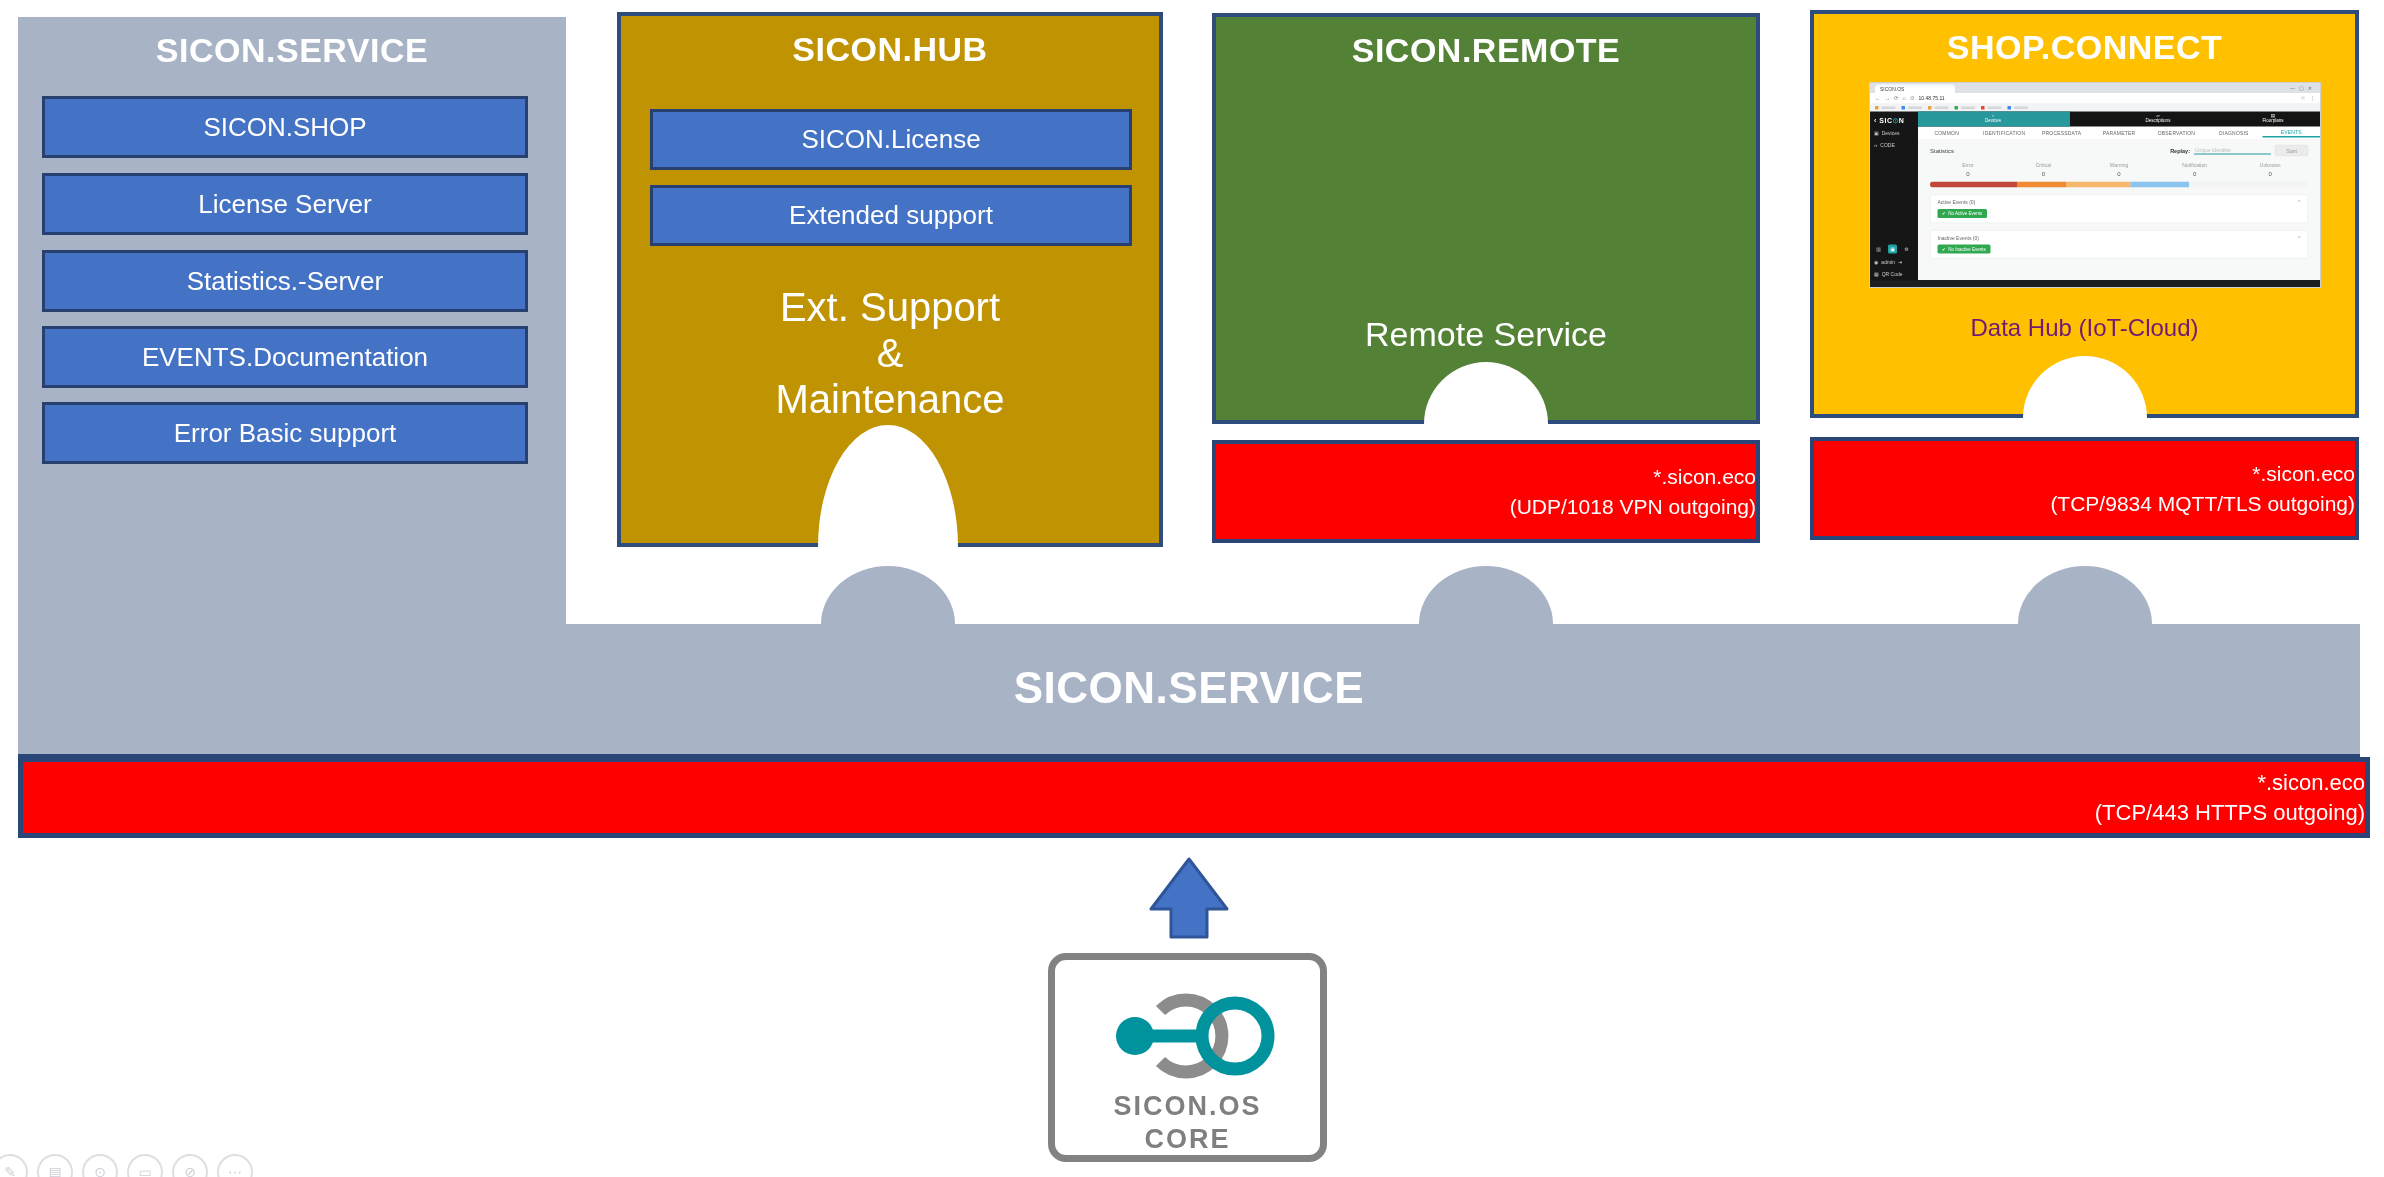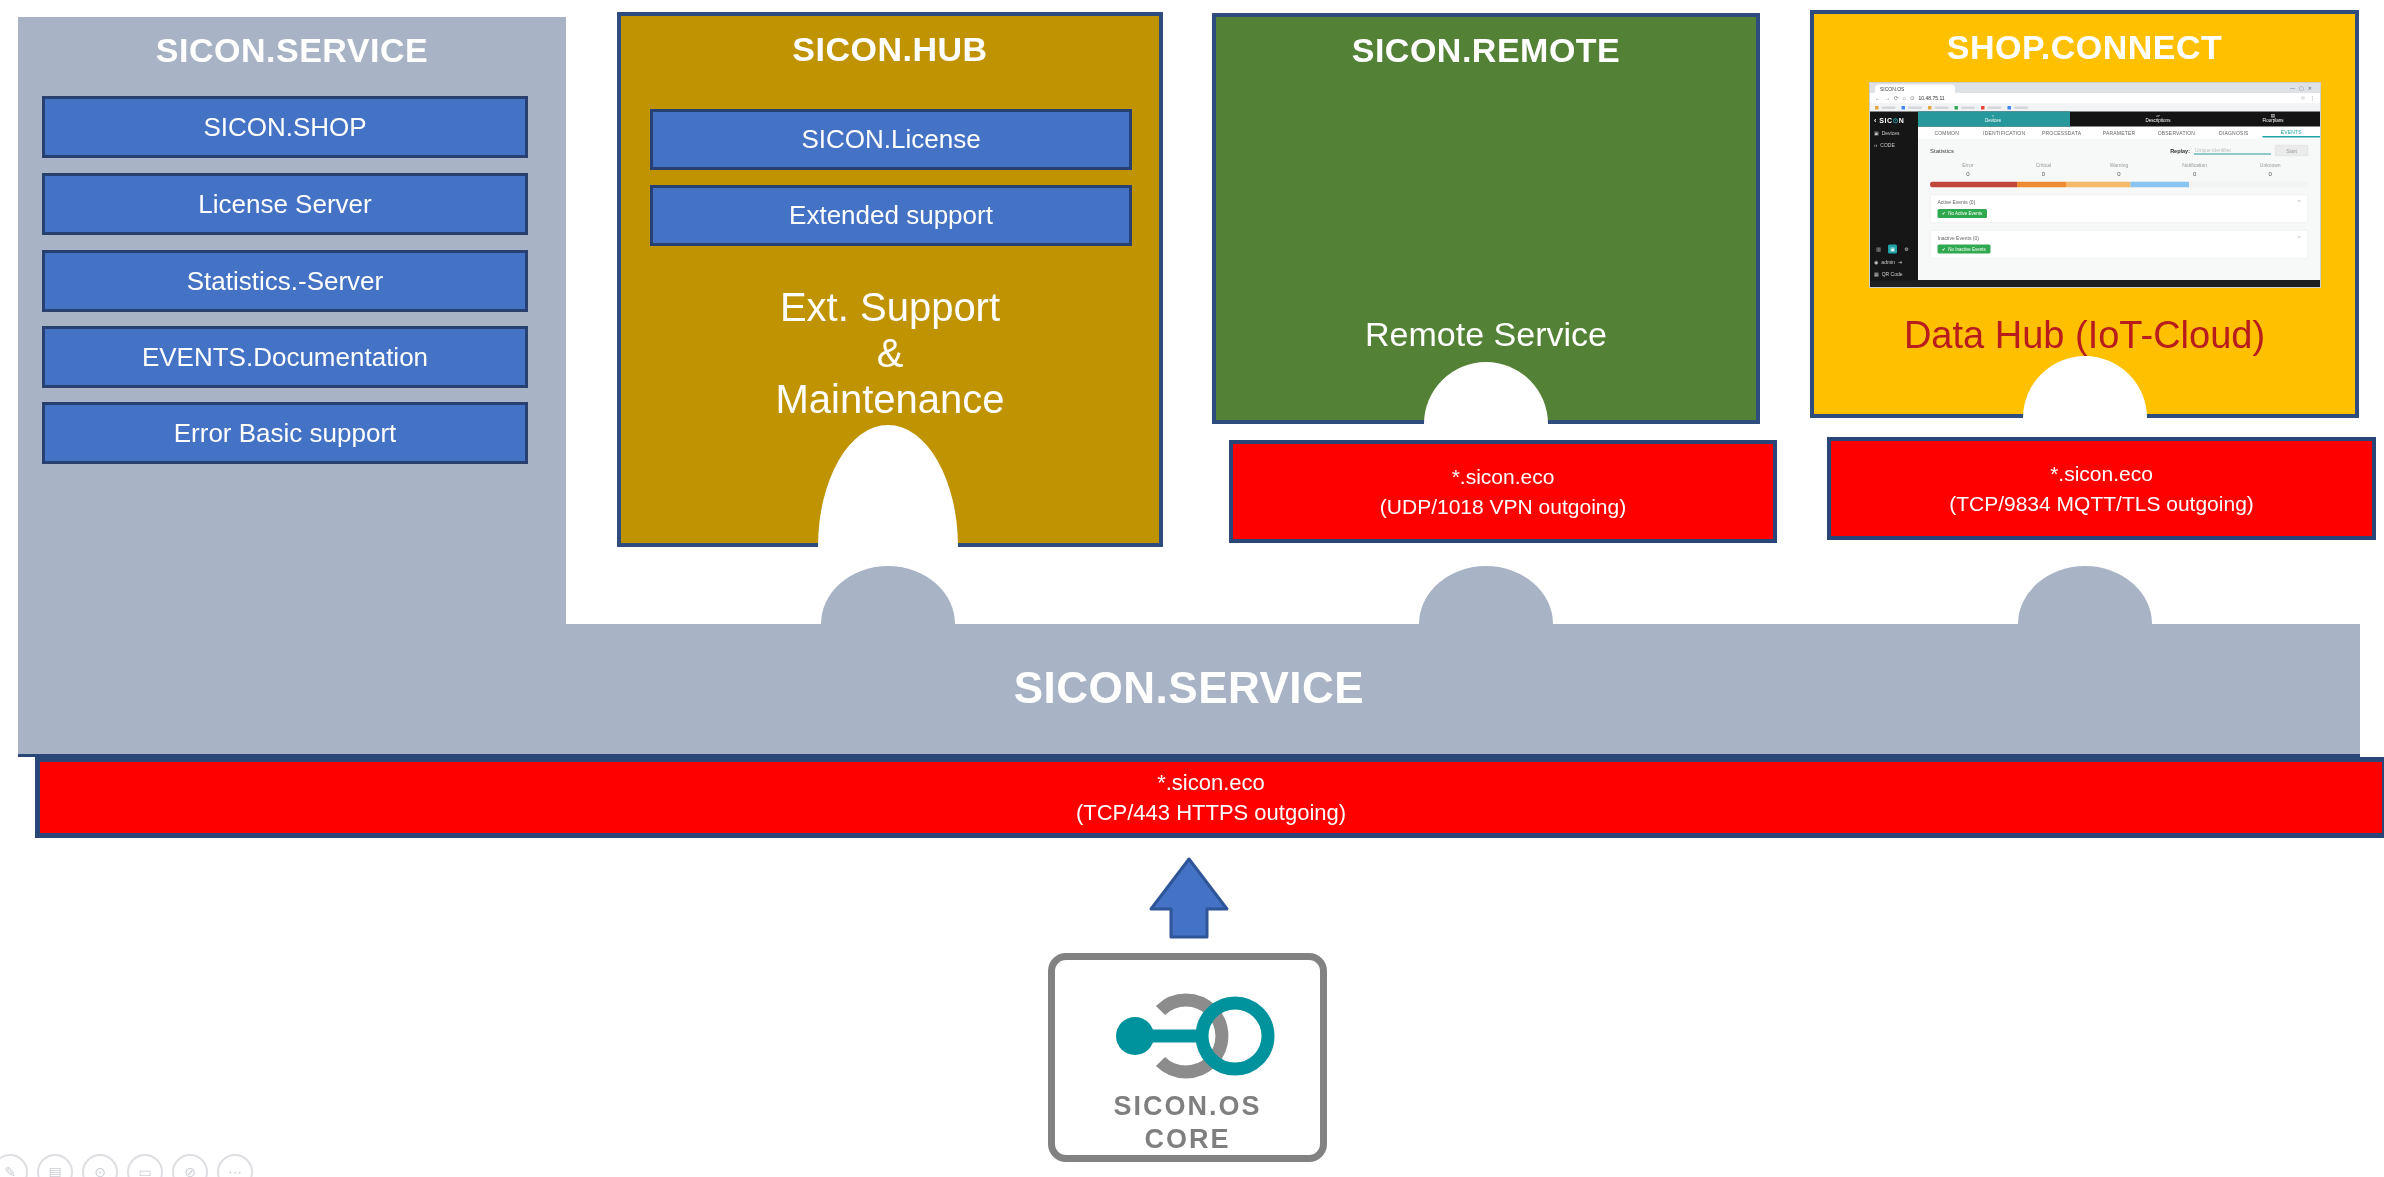--- a/index.html
+++ b/index.html
@@ -18,40 +18,40 @@
   .blue-btn{position:absolute;box-sizing:border-box;background:#4472C4;border:3px solid #27406F;
             color:#fff;font-size:26px;display:flex;align-items:center;justify-content:center;}
   .svc-btn{left:24px;width:486px;height:62px;}
   .hub-btn{left:29px;width:482px;height:61px;}
   #svc-b0{top:79px}#svc-b1{top:156px}#svc-b2{top:233px}#svc-b3{top:309px}#svc-b4{top:385px}
   #hub-b0{top:93px}#hub-b1{top:169px}
 
   .hub-caption{position:absolute;left:0;top:268px;width:100%;text-align:center;color:#fff;
                font-size:40px;line-height:46px;}
   .remote-caption{position:absolute;left:0;top:298px;width:100%;text-align:center;color:#fff;font-size:34px;}
-  .connect-caption{position:absolute;left:0;top:300px;width:100%;text-align:center;color:#b91c1c;font-size:38px;}
+  .connect-caption{position:absolute;left:0;top:300px;width:100%;text-align:center;color:#701a75;font-size:24px;}
 
   
   .notch{position:absolute;background:#fff;border-radius:50%;z-index:2;}
   #notch-hub{left:818px;top:425px;width:140px;height:244px;}
   #notch-remote{left:1424px;top:362px;width:124px;height:124px;}
   #notch-connect{left:2023px;top:356px;width:124px;height:124px;}
   .dome{position:absolute;background:#A9B3C6;border-radius:50%;z-index:3;width:134px;height:116px;top:566px;}
   #dome-hub{left:821px}#dome-remote{left:1419px}#dome-connect{left:2018px}
 
   
   #service-bar{position:absolute;z-index:3;left:18px;top:624px;width:2342px;height:133px;
                background:#A9B3C6;border-bottom:3px solid #2A4679;box-sizing:border-box;}
   #service-bar .bar-title{width:100%;text-align:center;line-height:128px;color:#fff;
                           font-weight:bold;font-size:44px;letter-spacing:.5px;}
 
   
   .red-bar{position:absolute;z-index:4;box-sizing:border-box;background:#FF0000;border:4px solid #2A4679;
-           display:flex;flex-direction:column;align-items:center;justify-content:center;
-           color:#fff;font-size:21px;line-height:30px;text-align:center;margin-left:17px;}
+           display:flex;flex-direction:column;align-items:flex-end;justify-content:center;
+           color:#fff;font-size:21px;line-height:30px;text-align:center;}
   #red-remote{left:1212px;top:440px;width:548px;height:103px;}
   #red-connect{left:1810px;top:437px;width:549px;height:103px;}
   #red-main{left:18px;top:757px;width:2352px;height:81px;border-width:5px;font-size:22px;}
 
   
   #up-arrow{position:absolute;left:1147px;top:856px;}
   #core-box{position:absolute;left:1048px;top:953px;width:279px;height:209px;background:#fff;
             border:7px solid #828282;border-radius:18px;box-sizing:border-box;text-align:center;}
   .core-text{color:#7F7F7F;font-weight:bold;font-size:27px;letter-spacing:2px;line-height:33px;}
 

